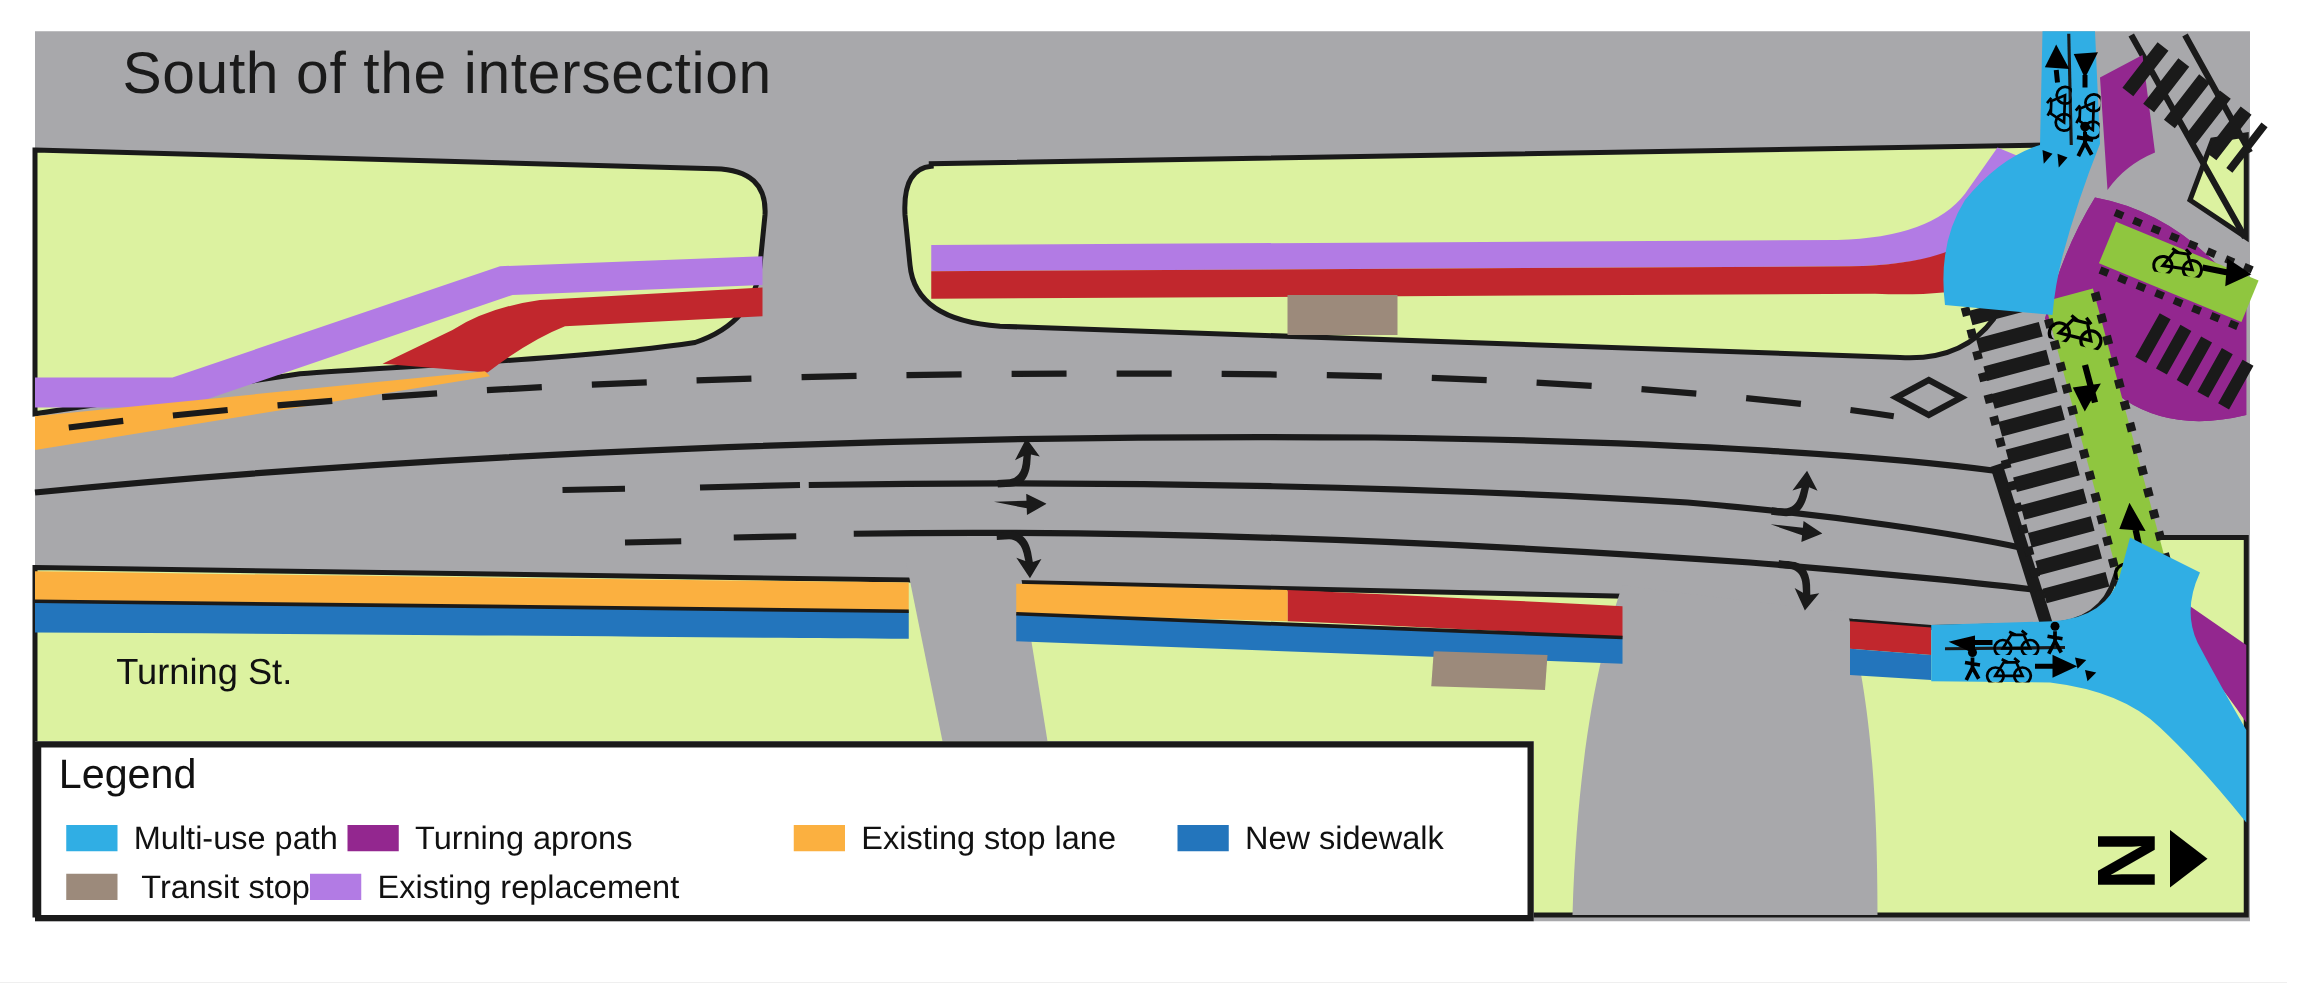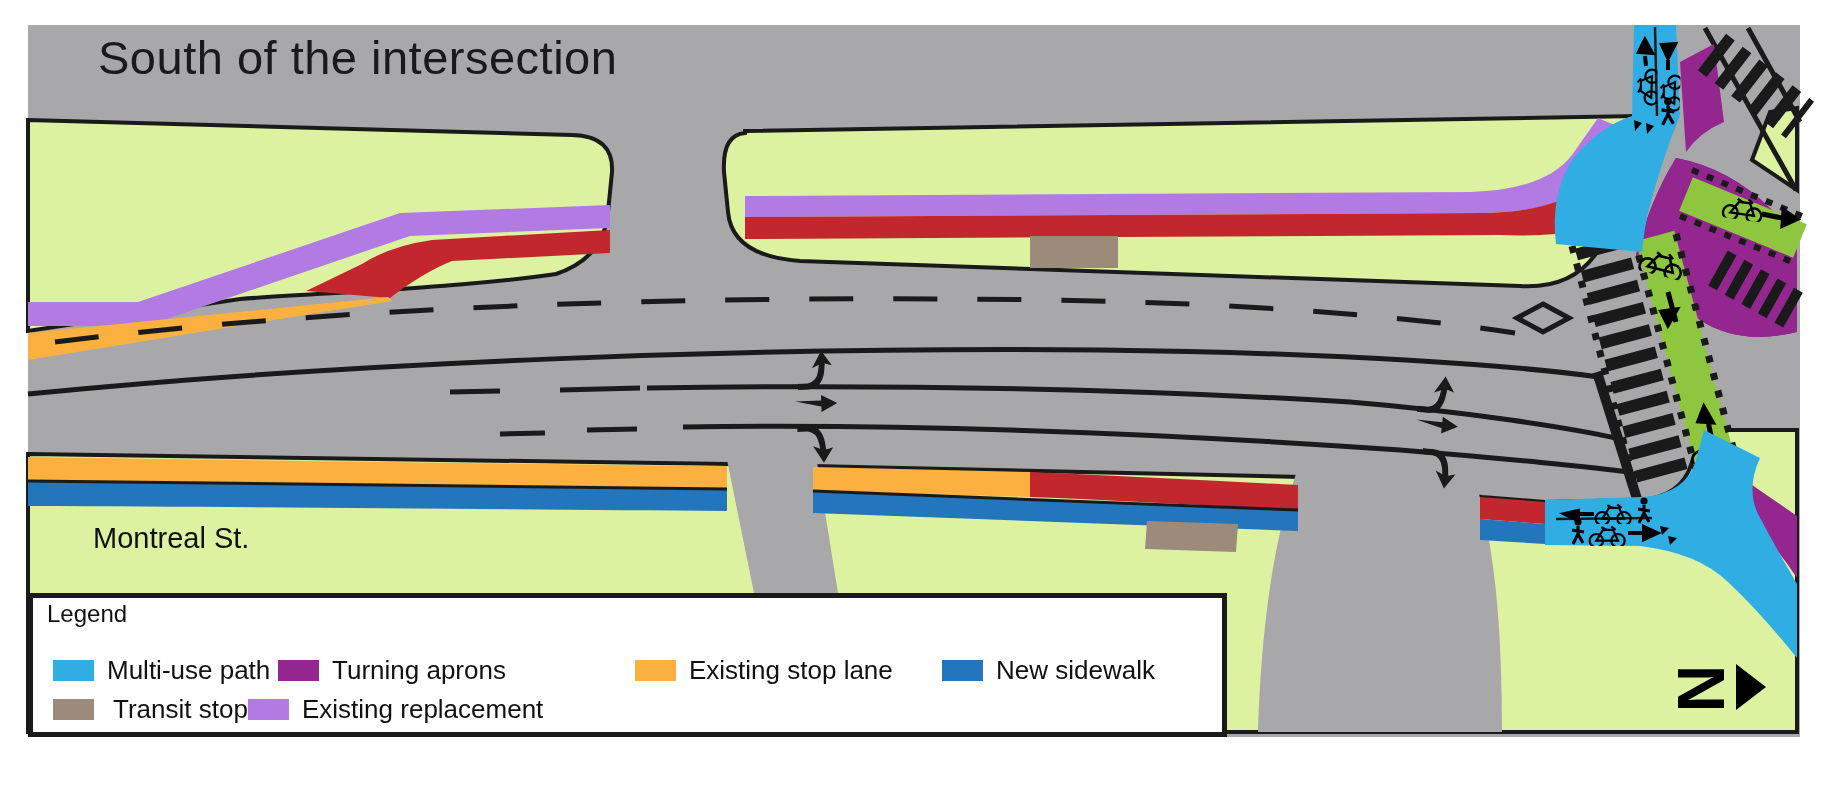--- a/index.html
+++ b/index.html
@@ -5,21 +5,21 @@
   html,body{margin:0;padding:0;background:#fff;}
   #stage{position:relative;width:1843px;height:786px;background:#fff;overflow:hidden;
          font-family:"Liberation Sans", sans-serif;}
   #mapsvg{position:absolute;left:0;top:0;}
   .maptitle{position:absolute;left:54px;top:30px;font-size:47px;color:#1a1a1a;
             letter-spacing:0.5px;margin-left:44px;}
   .streetlabel{position:absolute;left:93px;top:522px;font-size:29px;color:#111;}
   
   .legend{position:absolute;left:28px;top:593px;width:1199px;height:144px;
           background:#fff;border:5px solid #1a1a1a;box-sizing:border-box;}
-  .legend-title{position:absolute;left:14px;top:2px;font-size:24px;color:#111;}
+  .legend-title{position:absolute;left:14px;top:2px;font-size:33px;color:#111;}
   .li{position:absolute;display:flex;align-items:center;gap:13px;height:24px;}
   .sw{width:41px;height:21px;flex:0 0 auto;}
   .li span{font-size:26px;color:#111;white-space:nowrap;}
   .c1r1{left:20px;top:60px;} .c1r2{left:20px;top:99px;gap:19px;}
   .c2r1{left:215px;top:60px;padding-left:30px;} .c2r2{left:215px;top:99px;}
   .c3r1{left:602px;top:60px;} .c3r2{left:602px;top:99px;}
   .c4r1{left:865px;top:60px;padding-left:44px;}
   
   .north{position:absolute;left:1668px;top:652px;width:120px;height:70px;}
   .north .nletter{position:absolute;left:6px;top:-2px;font-size:66px;font-weight:bold;color:#000;
@@ -172,21 +172,21 @@
     <use href="#bike" width="40" height="24" x="-20" y="-12" transform="translate(1614,512)"></use>
     <use href="#ped" width="22" height="28" x="-11" y="-14" transform="translate(1644,511)"></use>
     <use href="#ped" width="22" height="28" x="-11" y="-14" transform="translate(1578,532)"></use>
     <use href="#bike" width="40" height="24" x="-20" y="-12" transform="translate(1608,534)"></use>
     <path d="M1628,533 L1642,533 M1644,527 l13,6 l-13,6 Z" fill="#000" stroke="#000" stroke-width="4"></path>
     <path fill="#000" d="M1660,526 l9,2 l-7,7 Z M1668,536 l9,2 l-7,7 Z"></path>
   </g>
 </svg>
 
 <div class="maptitle">South of the intersection</div>
-<div class="streetlabel">Montreal St.</div>
+<div class="streetlabel">Turning St.</div>
 
 <div class="legend">
   <div class="legend-title">Legend</div>
 
   <div class="li c1r1">
     <div class="sw" style="background: rgb(48, 174, 228);"></div>
     <span>Multi-use path</span>
   </div>
   <div class="li c1r2">
     <div class="sw" style="background: rgb(156, 138, 123);"></div>

